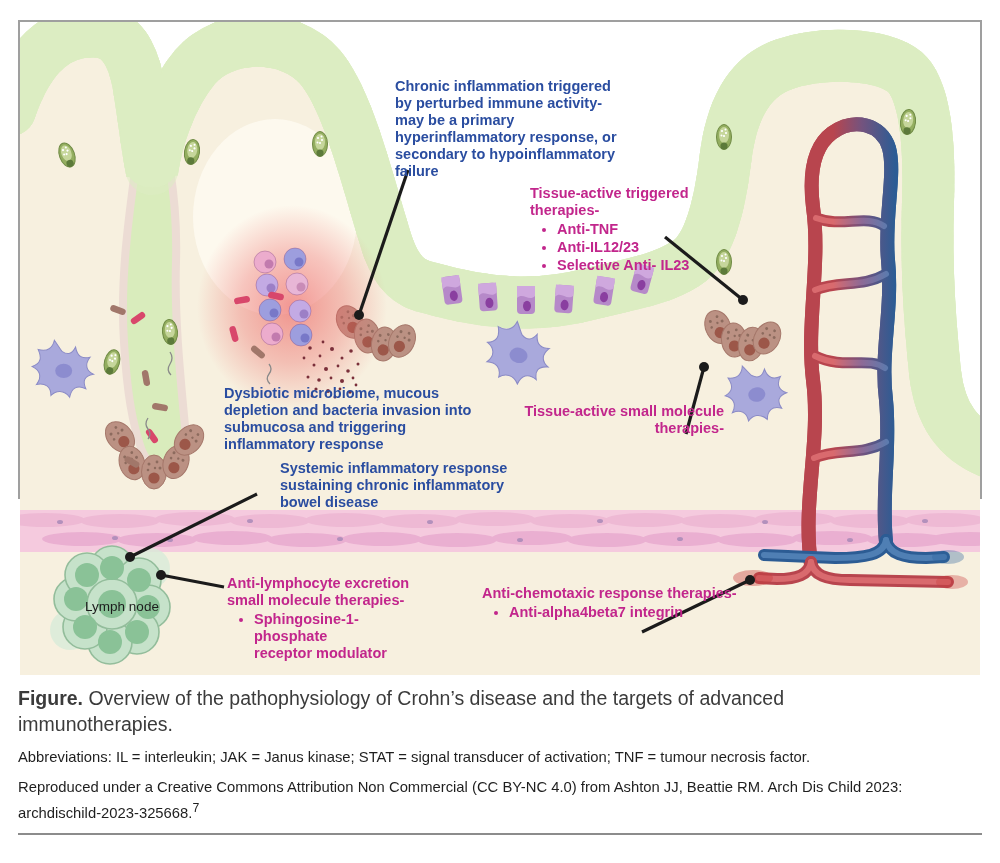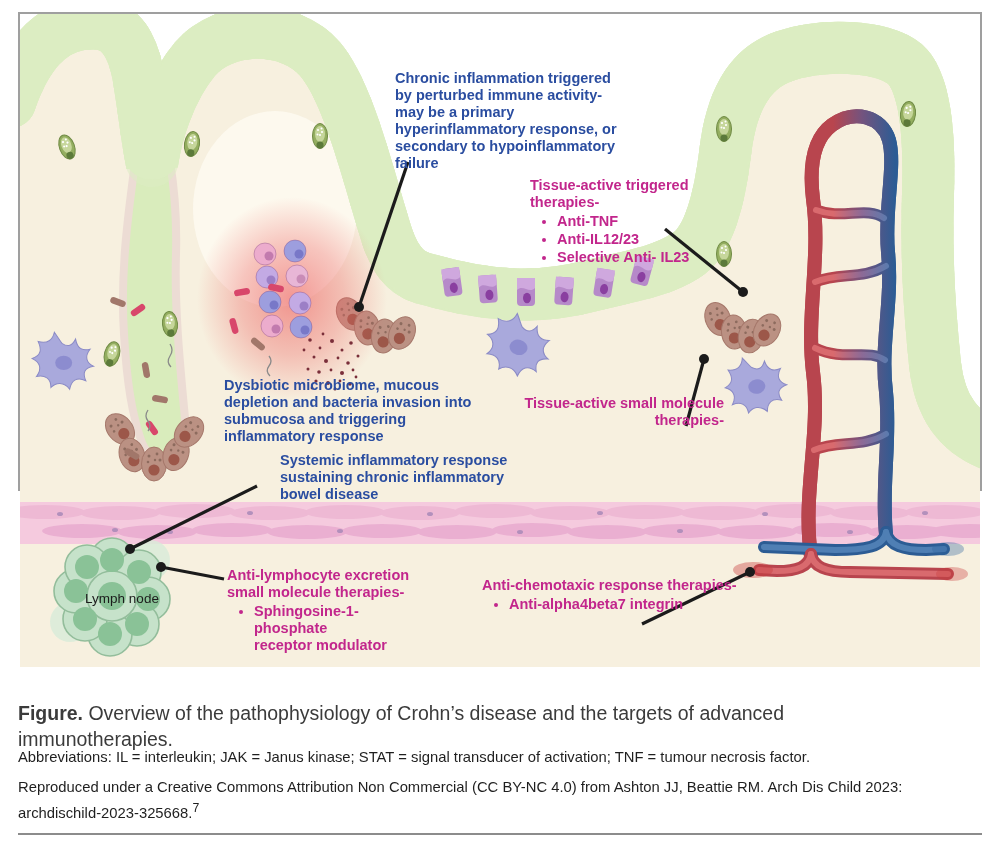--- a/index.html
+++ b/index.html
@@ -1,25 +1,25 @@
 <!DOCTYPE html>
 <html><head>
 <meta charset="utf-8">
 <style>
   html,body{margin:0;padding:0;background:#ffffff;}
   body{width:1000px;height:863px;position:relative;font-family:"Liberation Sans",sans-serif;overflow:hidden;}
-  .panel{position:absolute;left:18px;top:12px;width:964px;height:479px;border:2px solid #9f9f9f;background:#5eead4;box-sizing:border-box;}
+  .panel{position:absolute;left:18px;top:20px;width:964px;height:479px;border:2px solid #9f9f9f;background:#5eead4;box-sizing:border-box;}
   .panel svg{position:absolute;left:0;top:0;}
   .ann{position:absolute;font-weight:bold;font-size:14.5px;line-height:1.17;letter-spacing:0;}
   .blue{color:#2a4da0;}
   .magenta{color:#c2268c;}
   .ann ul{margin:2px 0 0 0;padding-left:27px;}
   .ann li{margin:0 0 1px 0;}
   .lymphlabel{position:absolute;color:#1c1c1c;font-size:13.5px;font-weight:500;}
-  .caption{position:absolute;left:18px;top:686px;width:900px;font-size:19.5px;line-height:1.33;color:#3b3b3b;margin-top:15px;}
+  .caption{position:absolute;left:18px;top:686px;width:900px;font-size:19.5px;line-height:1.33;color:#3b3b3b;}
   .caption b{font-weight:bold;}
   .abbrev{position:absolute;left:18px;top:749px;width:980px;font-size:14.8px;color:#1f1f1f;}
   .repro{position:absolute;left:18px;top:776px;width:964px;font-size:14.8px;line-height:1.55;color:#1f1f1f;}
   .bottomrule{position:absolute;left:18px;top:833px;width:964px;border-top:2px solid #8c8c8c;}
 </style>
 </head>
 <body>
 
 <div class="panel">
   <svg width="960" height="653" viewBox="0 0 960 653">

